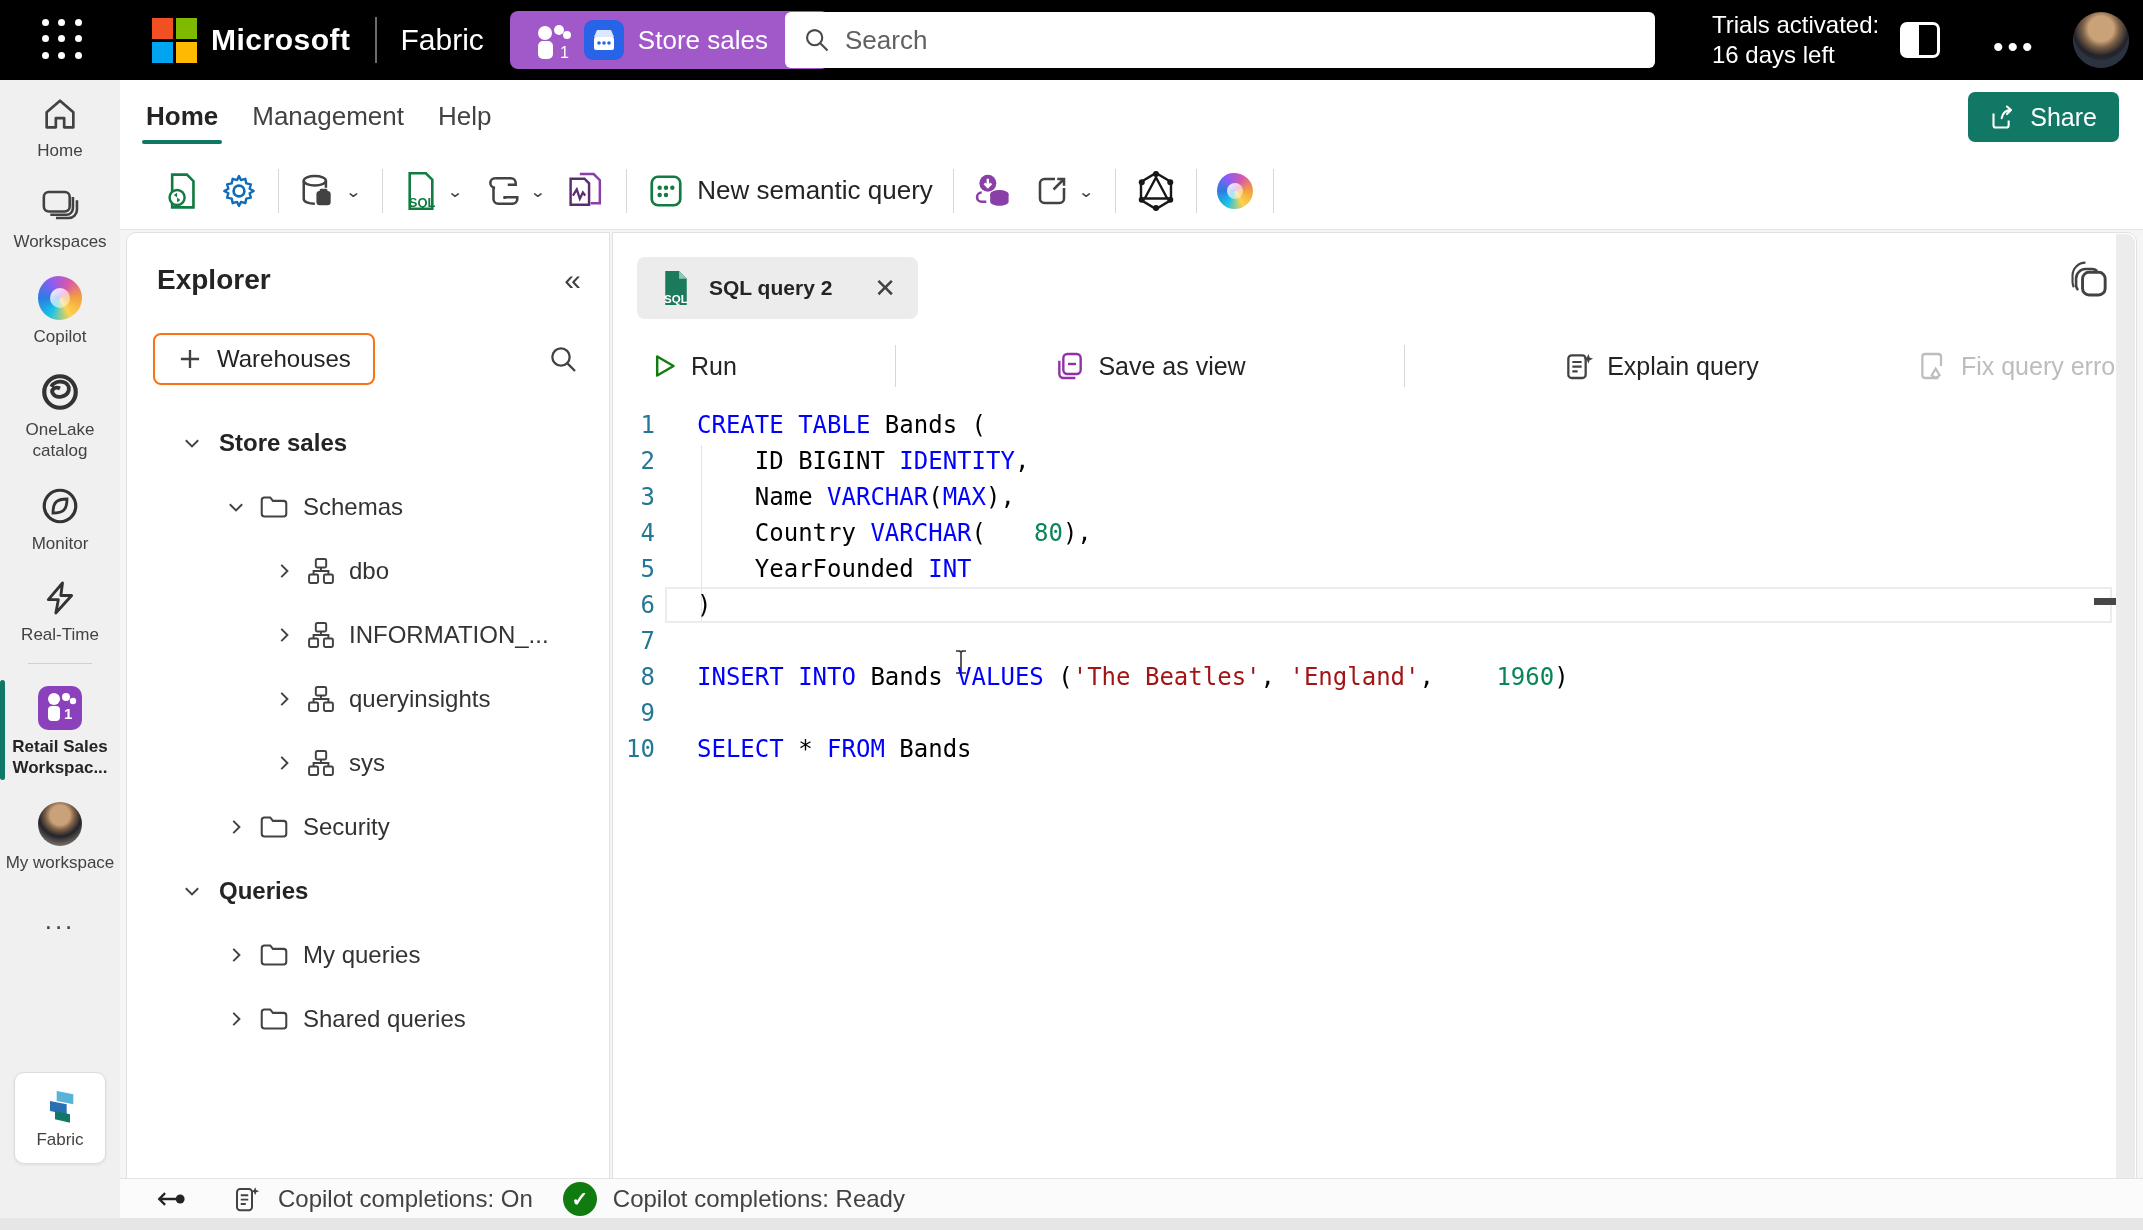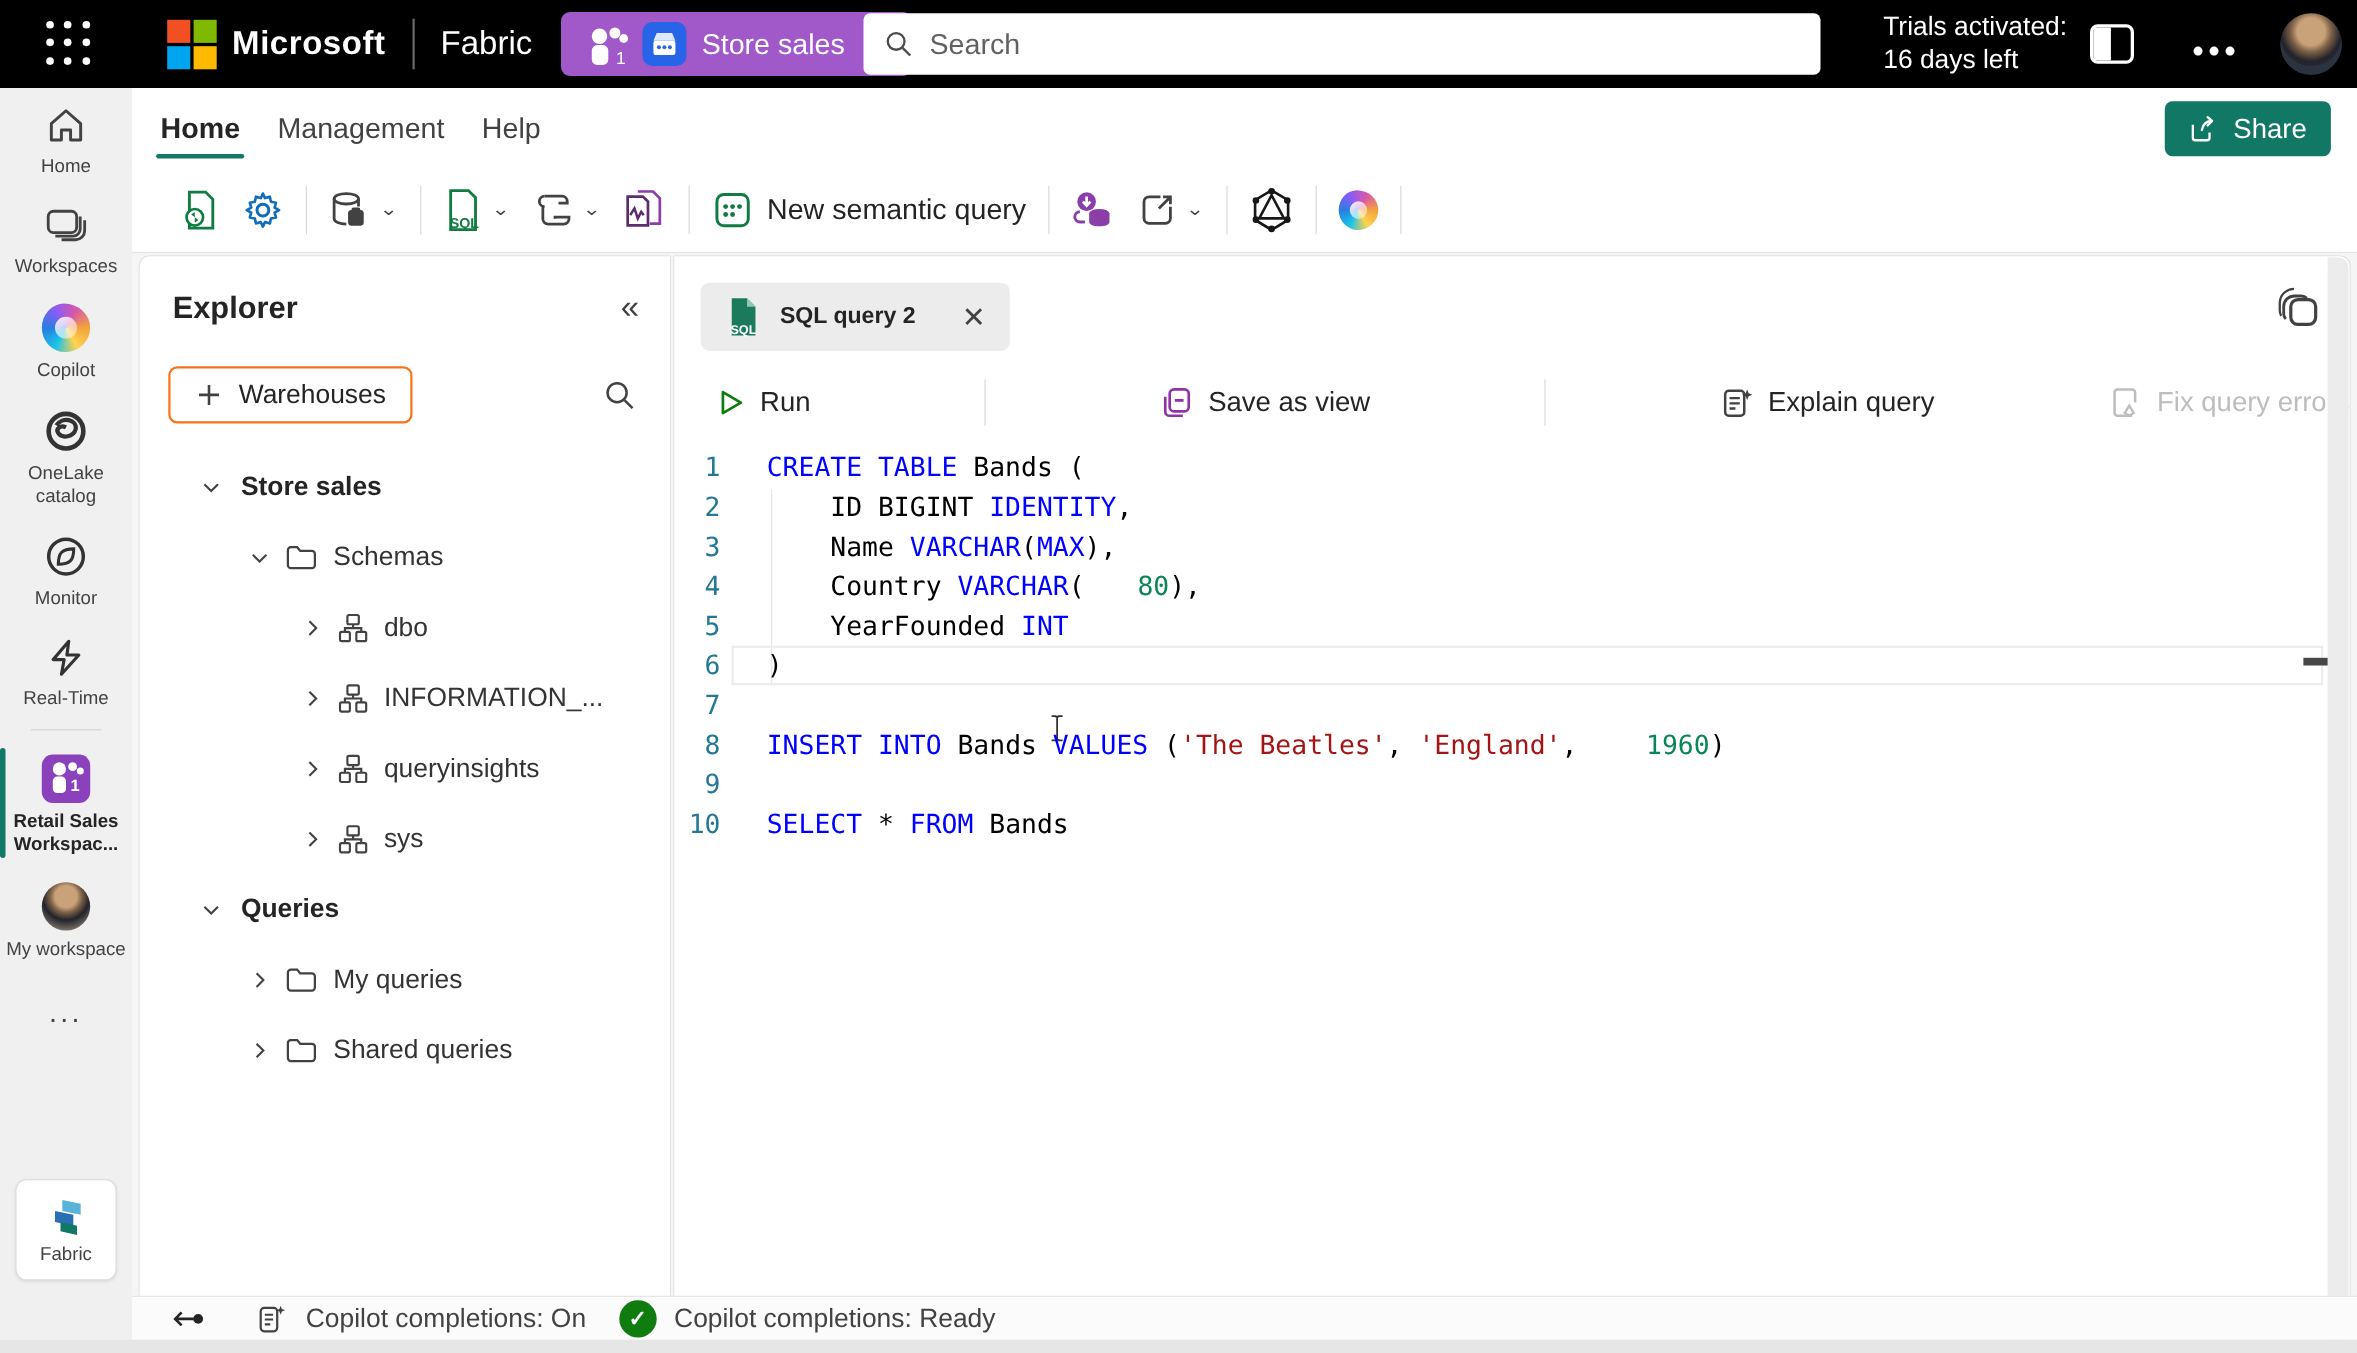--- a/index.html
+++ b/index.html
@@ -463,20 +463,33 @@
             </span>
             <span class="ticon">
               <svg width="28" height="28" viewBox="0 0 20 20">
                 <rect x="6.3" y="1.5" width="7.4" height="6" rx="1" fill="none" stroke="#424242" stroke-width="1.4"></rect>
                 <rect x="1.5" y="12.5" width="6.4" height="6" rx="1" fill="none" stroke="#424242" stroke-width="1.4"></rect>
                 <rect x="12.1" y="12.5" width="6.4" height="6" rx="1" fill="none" stroke="#424242" stroke-width="1.4"></rect>
                 <path d="M10 7.5 V10 M4.7 12.5 V10 H15.3 V12.5" fill="none" stroke="#424242" stroke-width="1.4"></path>
               </svg>
             </span>
             <span class="tlabel">sys</span>
+          </div>
+          <div class="tree-row lv1">
+            <span class="tchev">
+              <svg width="22" height="22" viewBox="0 0 16 16">
+                <path d="M6 3.5 L10.5 8 L6 12.5" fill="none" stroke="#424242" stroke-width="1.4"></path>
+              </svg>
+            </span>
+            <span class="ticon">
+              <svg width="30" height="26" viewBox="0 0 22 18">
+                <path d="M2 5 V4 a2 2 0 0 1 2-2 h4.2 l2 2.5 H18 a2 2 0 0 1 2 2 V14 a2 2 0 0 1 -2 2 H4 a2 2 0 0 1 -2-2 Z" fill="none" stroke="#424242" stroke-width="1.5"></path>
+              </svg>
+            </span>
+            <span class="tlabel">Security</span>
           </div>
           <div class="tree-row lv0 bold">
             <span class="tchev">
               <svg width="22" height="22" viewBox="0 0 16 16">
                 <path d="M3.5 6 L8 10.5 L12.5 6" fill="none" stroke="#424242" stroke-width="1.4"></path>
               </svg>
             </span>
             <span class="tlabel">Queries</span>
           </div>
           <div class="tree-row lv1">

